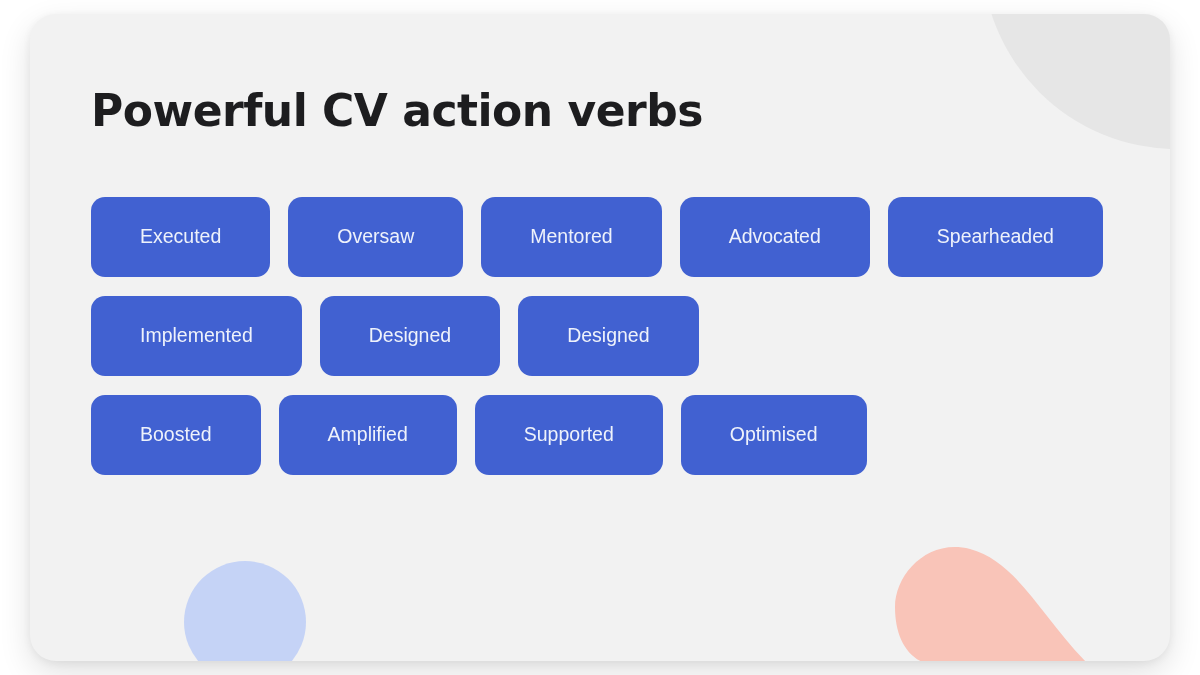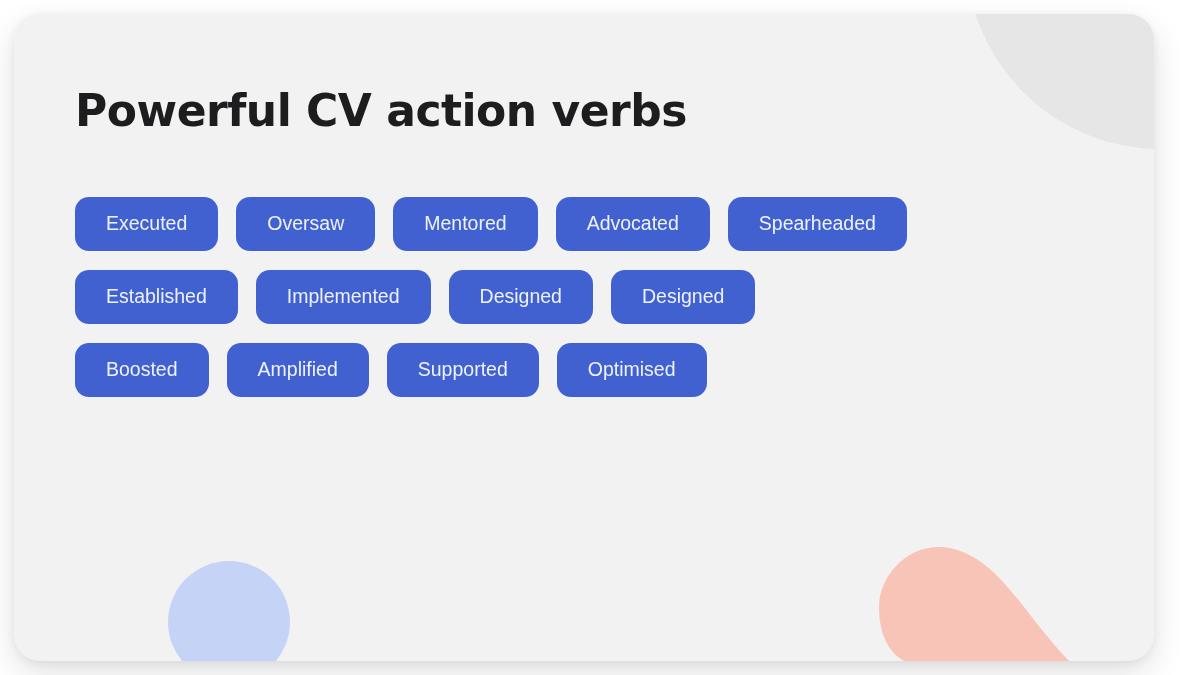--- a/index.html
+++ b/index.html
@@ -13,21 +13,21 @@
   }
 
   .stage {
     position: relative;
     width: 1200px;
     height: 675px;
   }
 
   .card {
     position: absolute;
-    left: 14px;
+    left: 30px;
     top: 14px;
     width: 1140px;
     height: 647px;
     background: var(--card-background, #f2f2f2);
     border-radius: 26px;
     box-shadow: 0 12px 32px rgba(0,0,0,0.12), 0 2px 8px rgba(0,0,0,0.06);
     overflow: hidden;
   }
 
   
@@ -79,22 +79,22 @@
   .verb-row {
     display: flex;
     gap: 18px;
     margin-bottom: 19px;
   }
 
   .verb-tag {
     display: inline-flex;
     align-items: center;
     justify-content: center;
-    height: 54px;
-    padding: 0 31px;
+    height: 80px;
+    padding: 0 49px;
     border: none;
     border-radius: 14px;
     background: var(--tag-background, #4161d1);
     color: var(--tag-text, #eef2fb);
     font-family: "Liberation Sans", sans-serif;
     font-size: 19.5px;
     font-weight: 400;
     cursor: pointer;
     white-space: nowrap;
   }
@@ -121,21 +121,20 @@
 
       <div class="verb-rows">
           <div class="verb-row">
             <button class="verb-tag">Executed</button>
             <button class="verb-tag">Oversaw</button>
             <button class="verb-tag">Mentored</button>
             <button class="verb-tag">Advocated</button>
             <button class="verb-tag">Spearheaded</button>
           </div>
           <div class="verb-row">
-            <button class="verb-tag">Established</button>
             <button class="verb-tag">Implemented</button>
             <button class="verb-tag">Designed</button>
             <button class="verb-tag">Designed</button>
           </div>
           <div class="verb-row">
             <button class="verb-tag">Boosted</button>
             <button class="verb-tag">Amplified</button>
             <button class="verb-tag">Supported</button>
             <button class="verb-tag">Optimised</button>
           </div>

